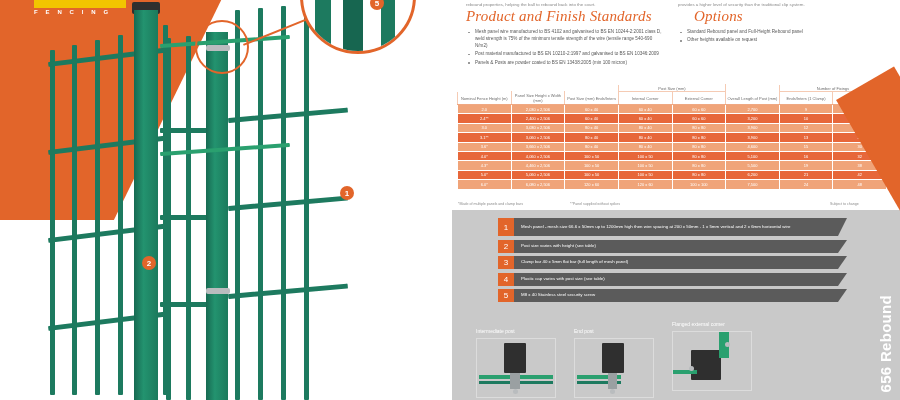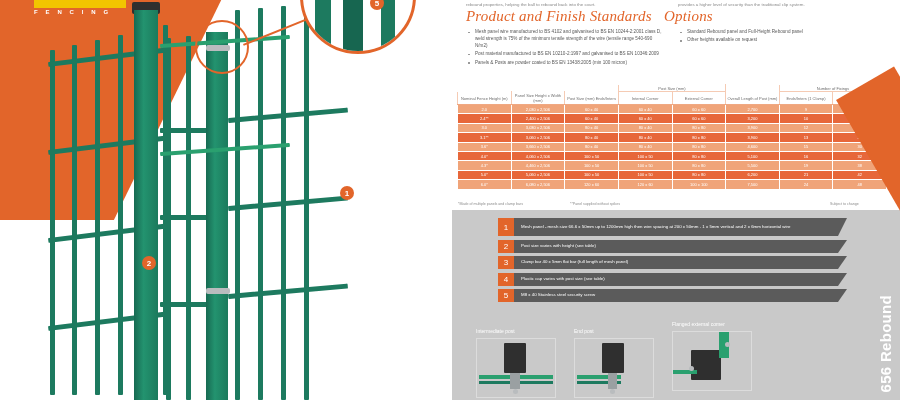--- a/index.html
+++ b/index.html
@@ -26,21 +26,21 @@
 
   
   .right-panel{position:absolute;left:452px;top:0;width:448px;height:400px;background:#ffffff;}
 
   .intro-line{position:absolute;font-size:4.4px;color:#8a8a8a;line-height:1.35;}
   .intro-a{left:14px;top:2px;width:206px;}
   .intro-b{left:226px;top:2px;width:206px;}
 
   h2.sect{position:absolute;margin:0;font-family:"Liberation Serif",serif;font-style:italic;font-weight:normal;color:#e2652a;font-size:15px;letter-spacing:.2px;}
   .sect-products{left:14px;top:8px;}
-  .sect-options{left:212px;top:8px;}
+  .sect-options{left:242px;top:8px;}
 
   .bullets{position:absolute;margin:0;padding:0;list-style:none;}
   .bullets li{position:relative;padding-left:9px;font-size:4.6px;line-height:1.5;color:#585858;margin-bottom:1.5px;}
   .bullets li:before{content:"";position:absolute;left:2px;top:2.6px;width:1.6px;height:1.6px;background:#9a9a9a;}
   .bl-products{left:14px;top:29px;width:198px;}
   .bl-options{left:226px;top:29px;width:200px;}
 
   
   .tbl-wrap{position:absolute;left:5px;top:84px;width:430px;}
   table{border-collapse:collapse;width:100%;table-layout:fixed;}

